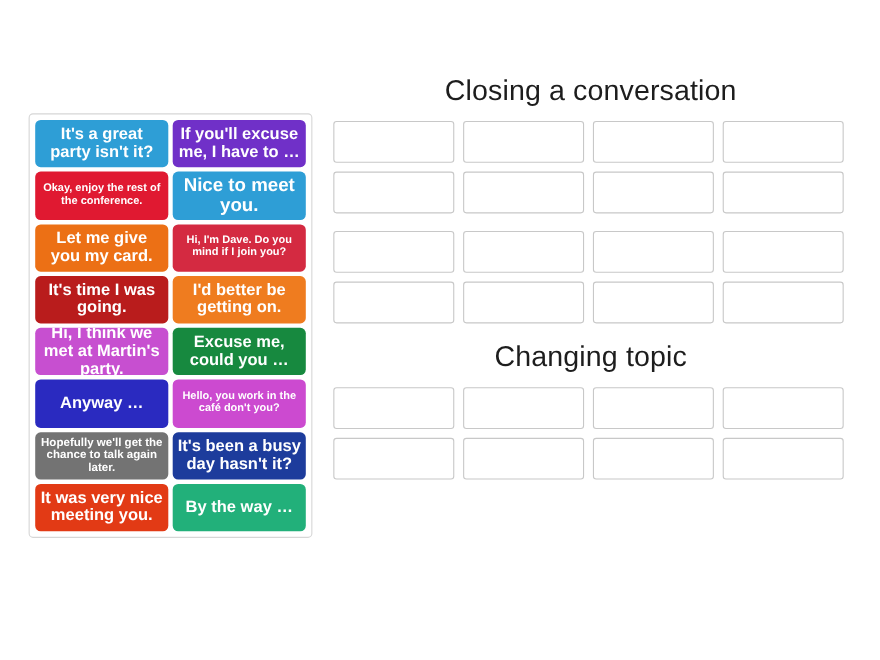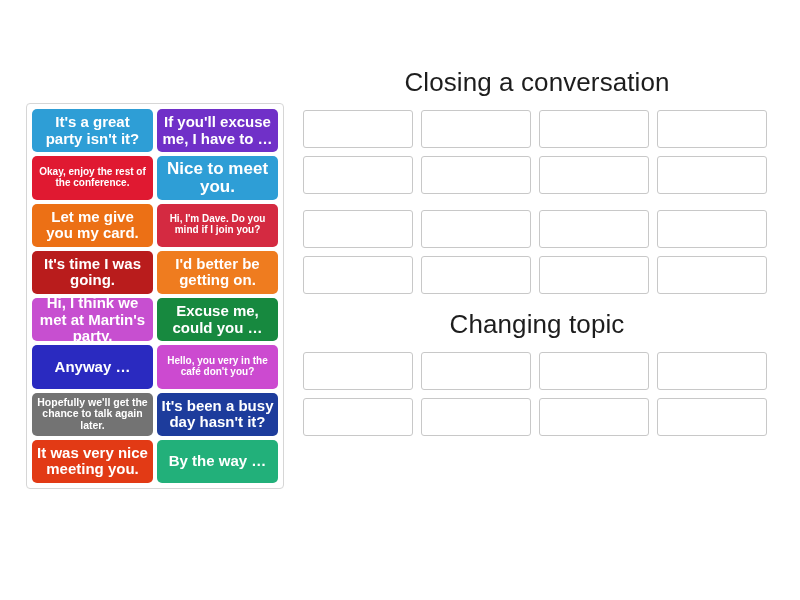--- a/index.html
+++ b/index.html
@@ -126,21 +126,21 @@
       <div class="tile fs-md" style="background: rgb(199, 79, 208);">
         <span>Hi, I think we met at Martin's party.</span>
       </div>
       <div class="tile fs-lg" style="background: rgb(23, 137, 63);">
         <span>Excuse me, could you …</span>
       </div>
       <div class="tile fs-huge" style="background: rgb(42, 42, 192);">
         <span>Anyway …</span>
       </div>
       <div class="tile fs-sm" style="background: rgb(204, 74, 208);">
-        <span>Hello, you very in the café don't you?</span>
+        <span>Hello, you work in the café don't you?</span>
       </div>
       <div class="tile fs-xs" style="background: #737373;">
         <span>Hopefully we'll get the chance to talk again later.</span>
       </div>
       <div class="tile fs-md" style="background: rgb(29, 60, 156);">
         <span>It's been a busy day hasn't it?</span>
       </div>
       <div class="tile fs-md" style="background: rgb(226, 58, 21);">
         <span>It was very nice meeting you.</span>
       </div>

